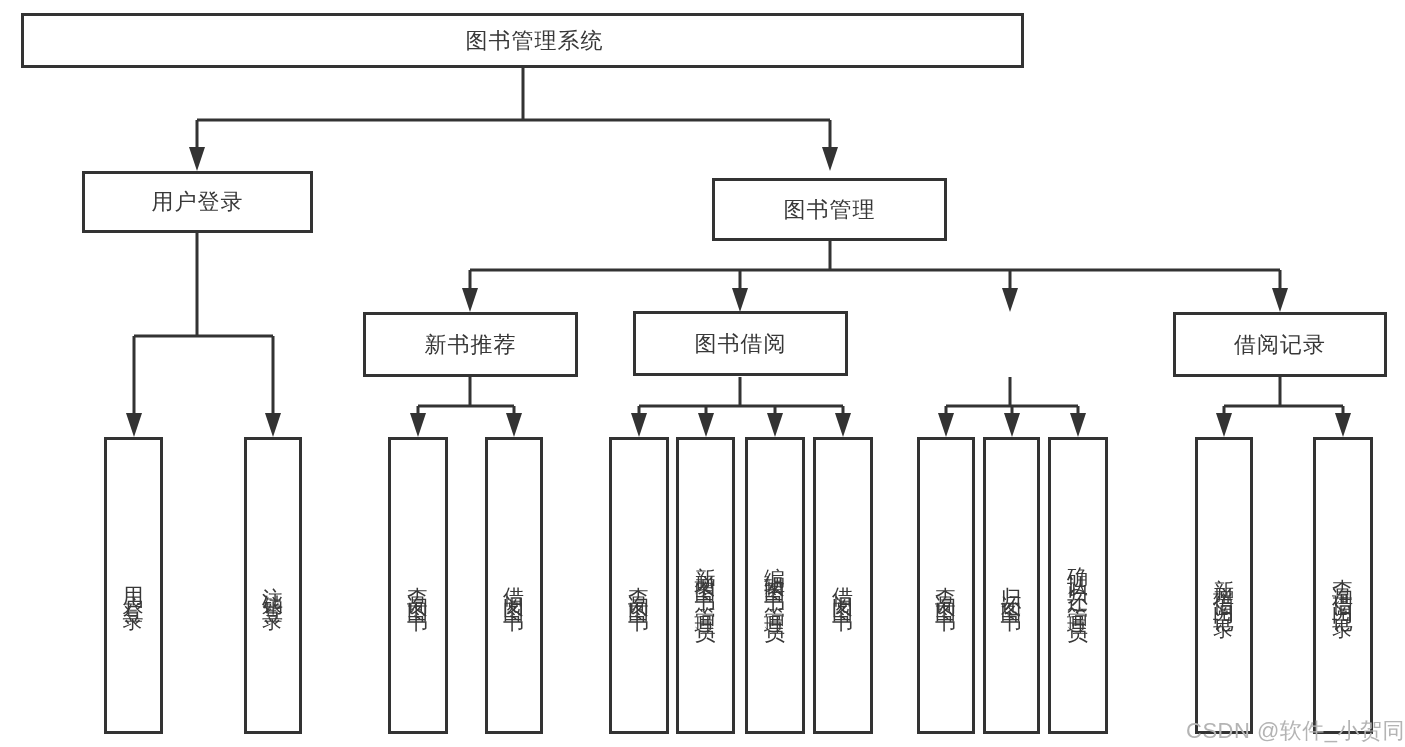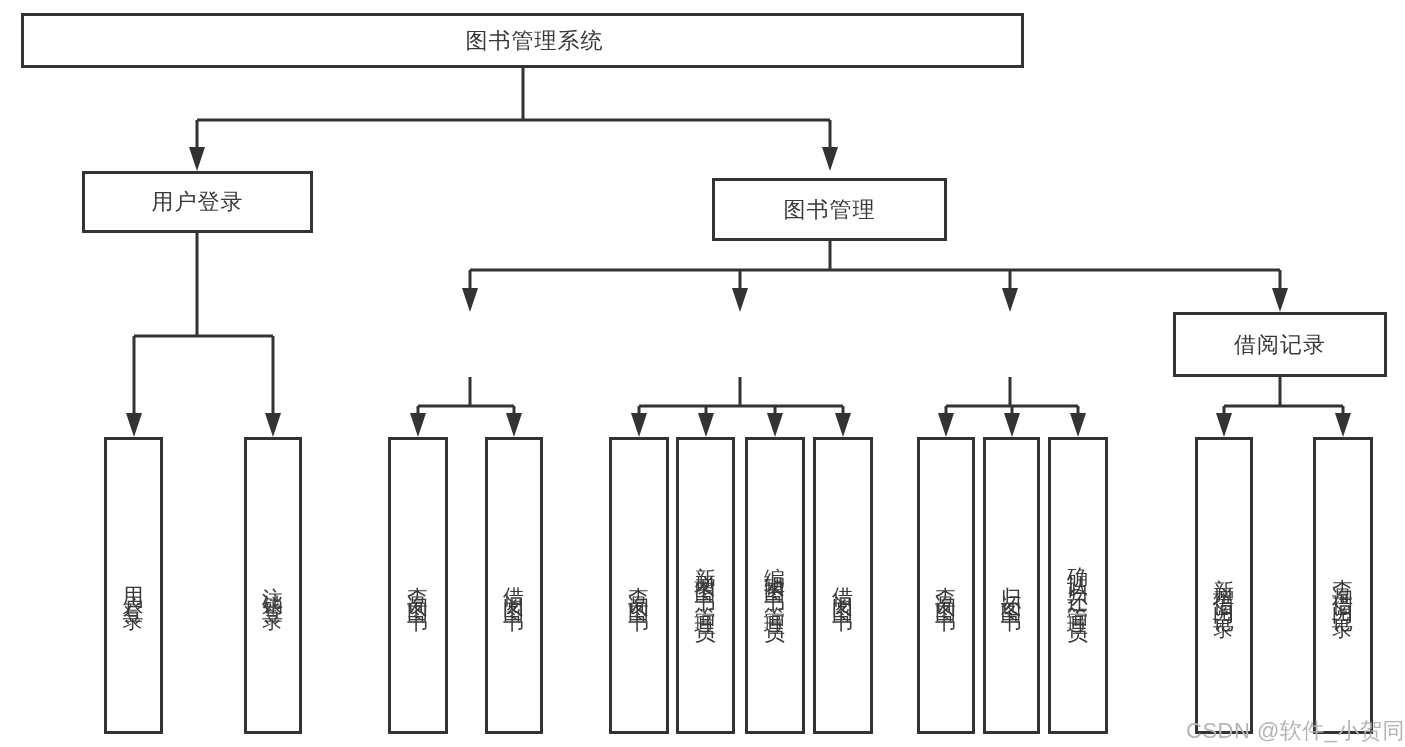--- a/index.html
+++ b/index.html
@@ -93,20 +93,26 @@
     <span>图书管理系统</span>
   </div>
 
   <div class="box" style="left:82px; top:171px; width:231px; height:62px;">
     <span>用户登录</span>
   </div>
   <div class="box" style="left:712px; top:170px; width:235px; height:63px;margin-top:8px;">
     <span>图书管理</span>
   </div>
 
+  <div class="box" style="left:363px; top:312px; width:215px; height:65px;">
+    <span>新书推荐</span>
+  </div>
+  <div class="box" style="left:633px; top:311px; width:215px; height:65px;">
+    <span>图书借阅</span>
+  </div>
   <div class="box" style="left:1173px; top:312px; width:214px; height:65px;">
     <span>借阅记录</span>
   </div>
 
   <div class="box leaf" style="left:104px; top:437px; width:59px; height:297px;">
     <span class="vtext">用户登录</span>
   </div>
   <div class="box leaf" style="left:244px; top:437px; width:58px; height:297px;">
     <span class="vtext">注销登录</span>
   </div>

